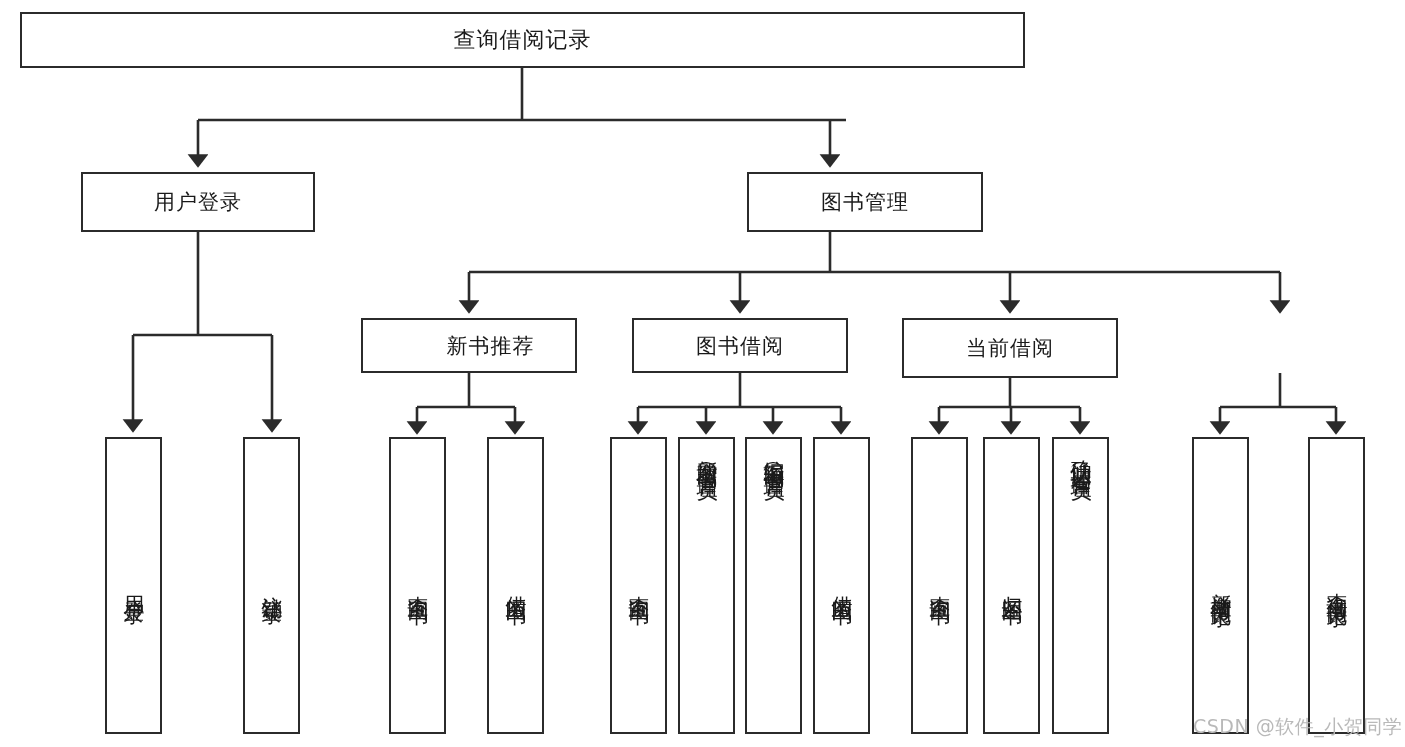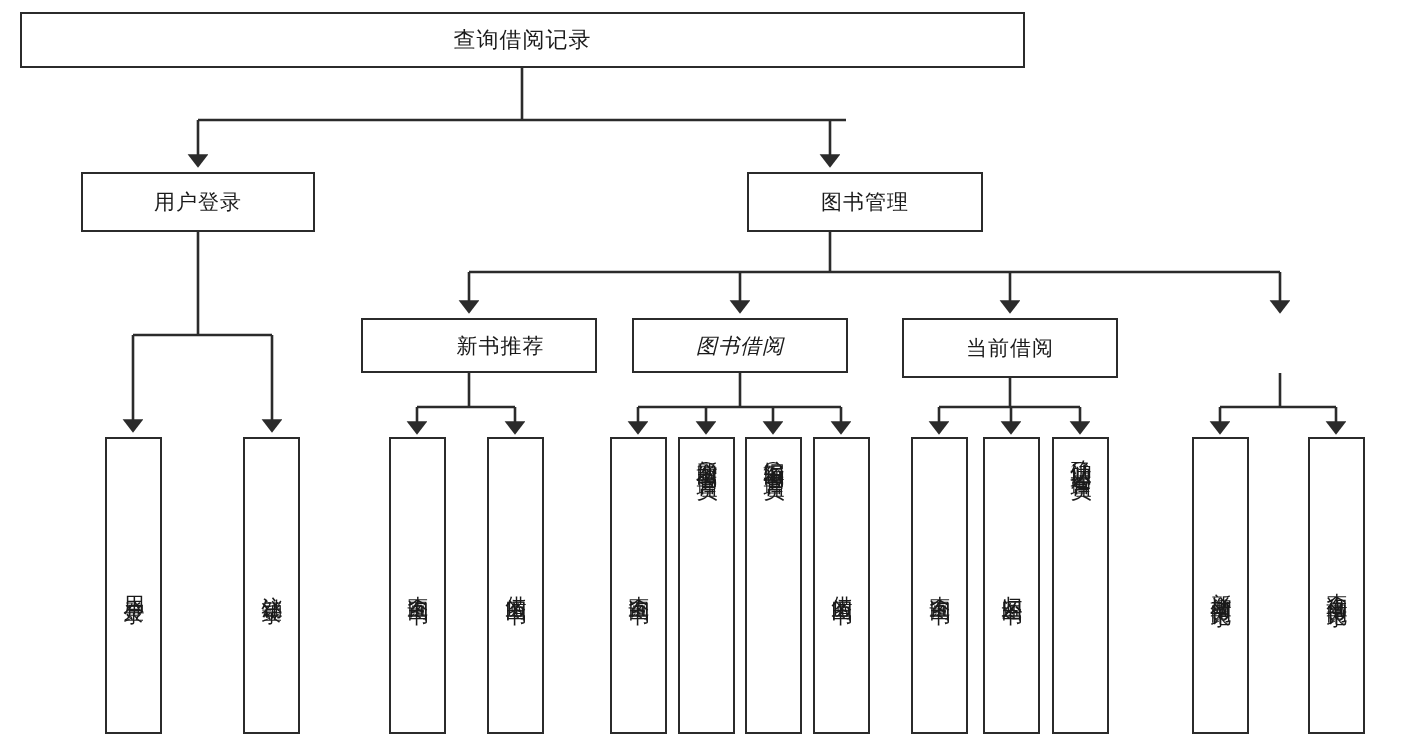--- a/index.html
+++ b/index.html
@@ -129,24 +129,24 @@
     <span class="node-label">查询借阅记录</span>
   </div>
 
   <div class="node h" style="left:81px; top:172px; width:234px; height:60px;">
     <span class="node-label">用户登录</span>
   </div>
   <div class="node h" style="left:712px; top:172px; width:236px; height:60px;margin-left:35px;">
     <span class="node-label">图书管理</span>
   </div>
 
-  <div class="node h" style="left:361px; top:318px; width:236px; height:55px;padding-left:43px;">
+  <div class="node h" style="left:361px; top:318px; width:216px; height:55px;padding-left:43px;">
     <span class="node-label">新书推荐</span>
   </div>
-  <div class="node h" style="left:632px; top:318px; width:216px; height:55px;font-style:italic;">
+  <div class="node h" style="left:632px; top:318px; width:216px; height:55px;">
     <span class="node-label">图书借阅</span>
   </div>
   <div class="node h" style="left:902px; top:318px; width:216px; height:60px;">
     <span class="node-label">当前借阅</span>
   </div>
 
   <div class="node v" style="left:105px; top:437px; width:57px; height:297px;">
     <span class="node-label">用户登录</span>
   </div>
   <div class="node v" style="left:243px; top:437px; width:57px; height:297px;">
@@ -179,14 +179,15 @@
   <div class="node v top" style="left:1052px; top:437px; width:57px; height:297px;">
     <span class="node-label">确认归还（管理员）</span>
   </div>
   <div class="node v" style="left:1192px; top:437px; width:57px; height:297px;">
     <span class="node-label">新增借阅记录</span>
   </div>
   <div class="node v" style="left:1308px; top:437px; width:57px; height:297px;">
     <span class="node-label">查询借阅记录</span>
   </div>
 
+  <div class="watermark" style="left:1193px; top:714px;">CSDN @软件_小贺同学</div>
 
 </div>
 
 </body></html>

